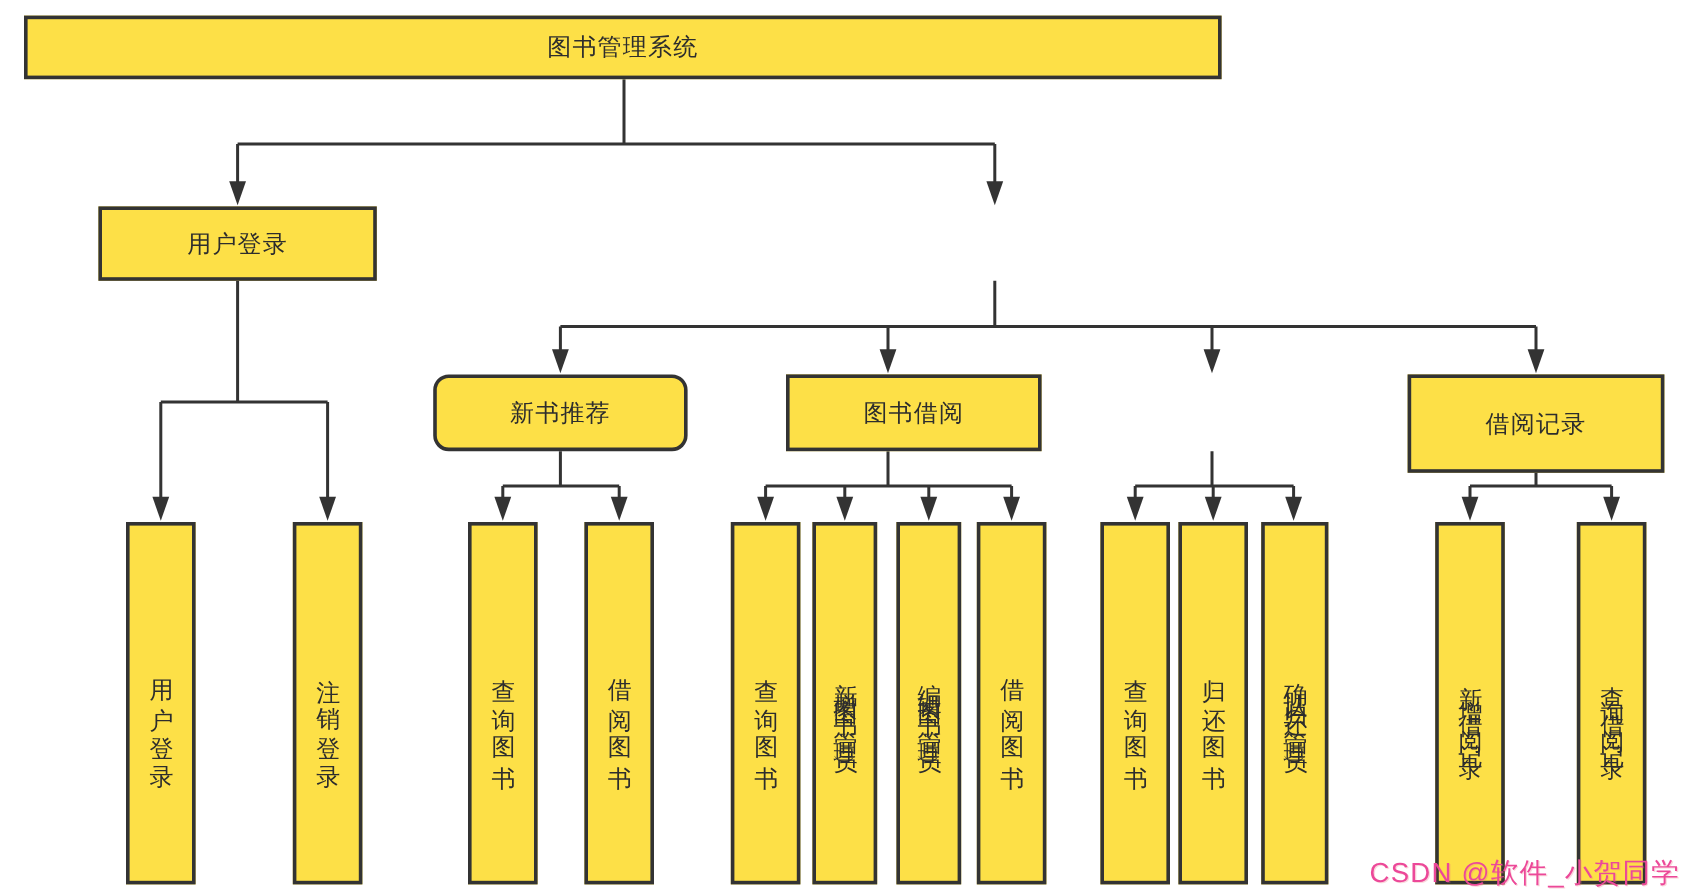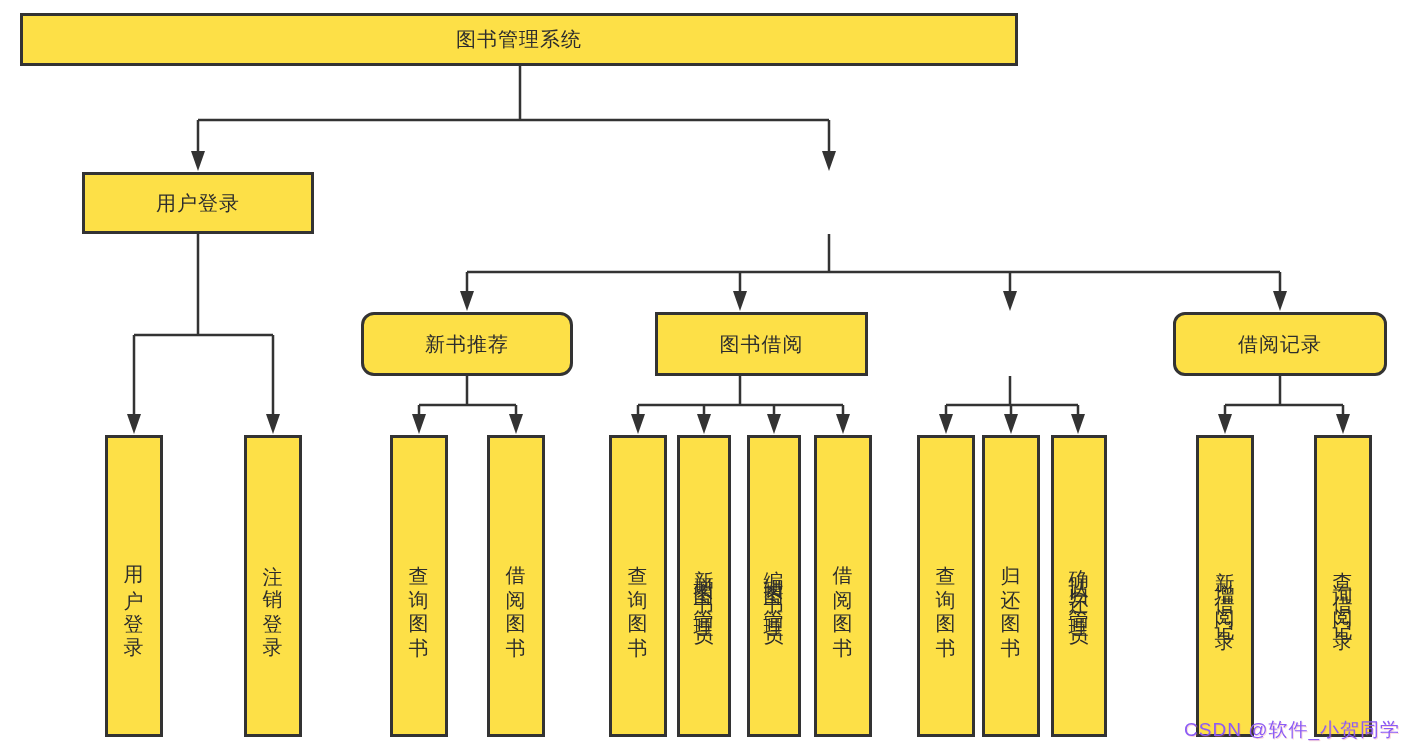--- a/index.html
+++ b/index.html
@@ -30,22 +30,22 @@
     line-height: 1;
     color: #2d2d2d;
   }
   .sp-wide  { letter-spacing: 24px; padding-top: 24px; }
   .sp-med   { letter-spacing: 12px; padding-top: 12px; }
   .sp-tight { letter-spacing: 8px;  padding-top: 8px; }
   .watermark {
     position: absolute;
     right: 5px;
     bottom: 4px;
-    font-size: 19px;
-    color: #8b5cf6;
+    font-size: 23px;
+    color: #ec4899;
     letter-spacing: 1px;
     z-index: 5;
     text-shadow: 1px 1px 0 rgba(236, 110, 130, 0.28);
     white-space: nowrap;
   }
 </style>
 </head>
 <body>
 
 <div id="canvas">
@@ -82,21 +82,21 @@
       <polygon points="1336,414 1350,414 1343,434"></polygon>
     </g>
   </svg>
 
   <div class="hnode" style="left:20px; top:13px; width:998px; height:53px;">图书管理系统</div>
 
   <div class="hnode" style="left:82px; top:172px; width:232px; height:62px;">用户登录</div>
 
   <div class="hnode" style="left:361px; top:312px; width:212px; height:64px;border-radius:13px;">新书推荐</div>
   <div class="hnode" style="left:633px; top:312px; width:213px; height:64px;margin-left:22px;">图书借阅</div>
-  <div class="hnode" style="left:1173px; top:312px; width:214px; height:64px;border-radius:12px;">借阅记录</div>
+  <div class="hnode" style="left:1173px; top:312px; width:214px; height:82px;">借阅记录</div>
 
   <div class="vnode" style="left:105px; top:435px; width:58px; height:302px;">
     <span class="vlabel sp-wide">用户登录</span>
   </div>
   <div class="vnode" style="left:244px; top:435px; width:58px; height:302px;">
     <span class="vlabel sp-wide">注销登录</span>
   </div>
 
   <div class="vnode" style="left:390px; top:435px; width:58px; height:302px;">
     <span class="vlabel sp-wide">查询图书</span>

